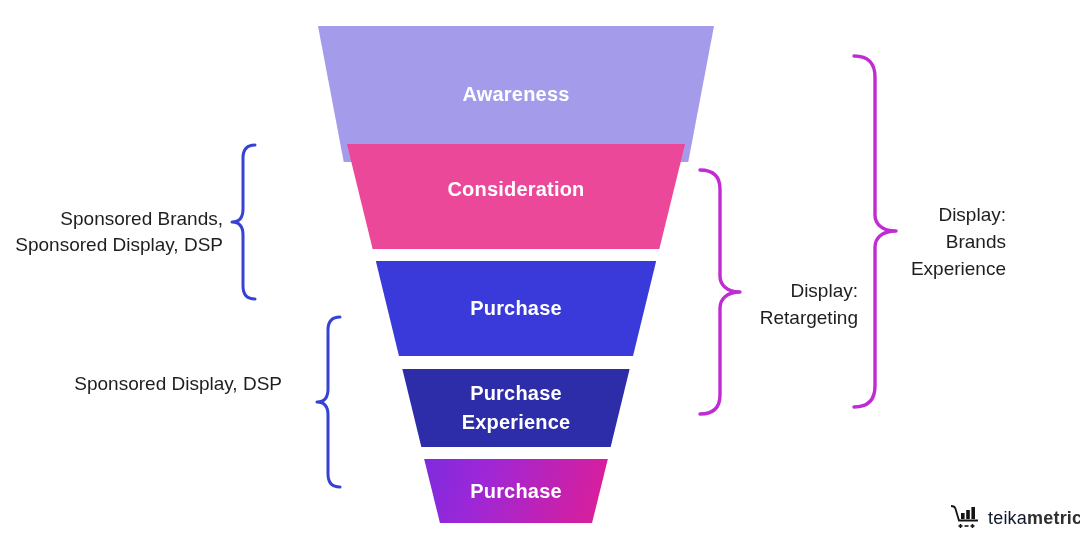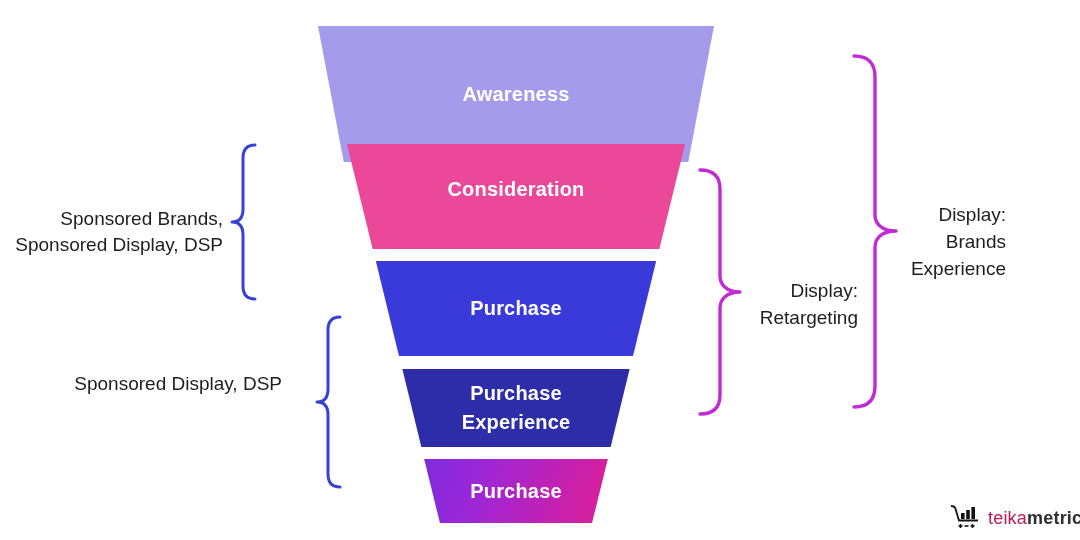--- a/index.html
+++ b/index.html
@@ -136,17 +136,17 @@
       <rect x="12" y="12" width="3.6" height="6"></rect>
       <rect x="17.2" y="9" width="3.6" height="9"></rect>
       <rect x="22.4" y="6" width="3.6" height="12"></rect>
       <line x1="9.5" y1="25" x2="13.5" y2="25" stroke-width="1.6"></line>
       <line x1="11.5" y1="23" x2="11.5" y2="27" stroke-width="1.6"></line>
       <line x1="15.5" y1="25" x2="19.5" y2="25" stroke-width="1.6"></line>
       <line x1="21.5" y1="25" x2="25.5" y2="25" stroke-width="1.6"></line>
       <line x1="23.5" y1="23" x2="23.5" y2="27" stroke-width="1.6"></line>
     </svg>
     <div class="logo-text">
-      <span class="logo-regular" style="color: #be185d; margin-top: 16px;">teika</span><span class="logo-bold" style="color: rgb(46, 46, 46);">metrics</span>
+      <span class="logo-regular" style="color: #0f172a; margin-top: 16px;">teika</span><span class="logo-bold" style="color: rgb(46, 46, 46);">metrics</span>
     </div>
   </div>
 
 </div>
 
 </body></html>

